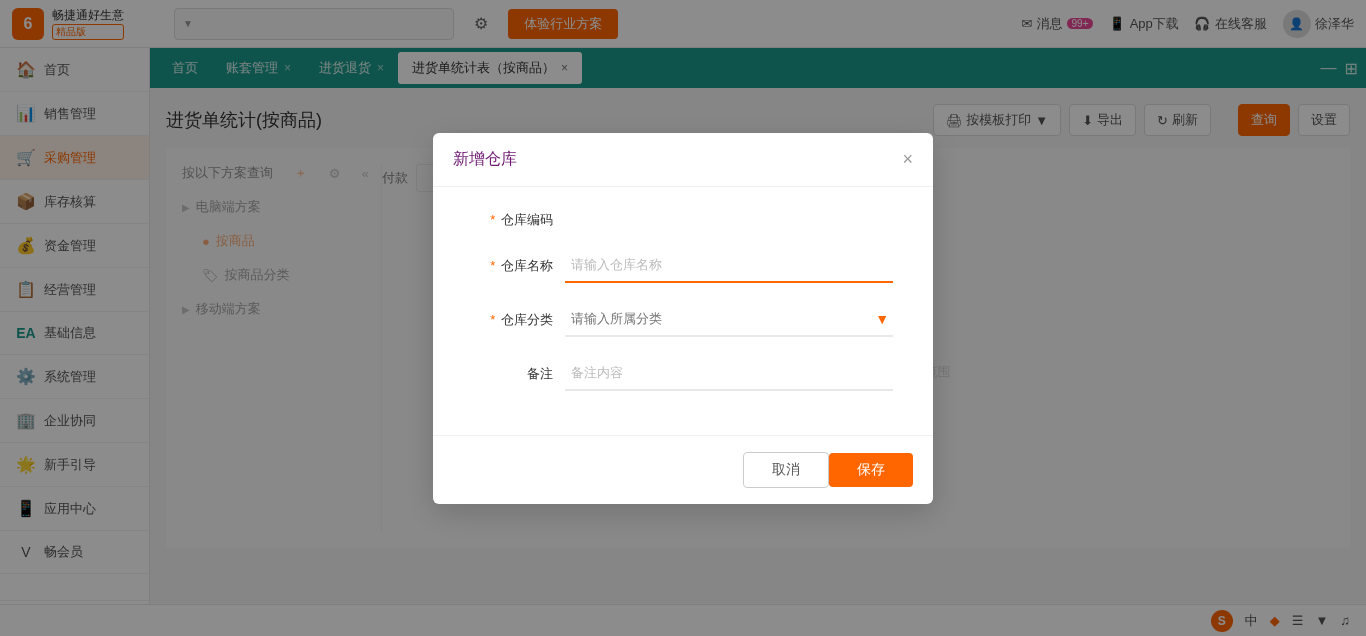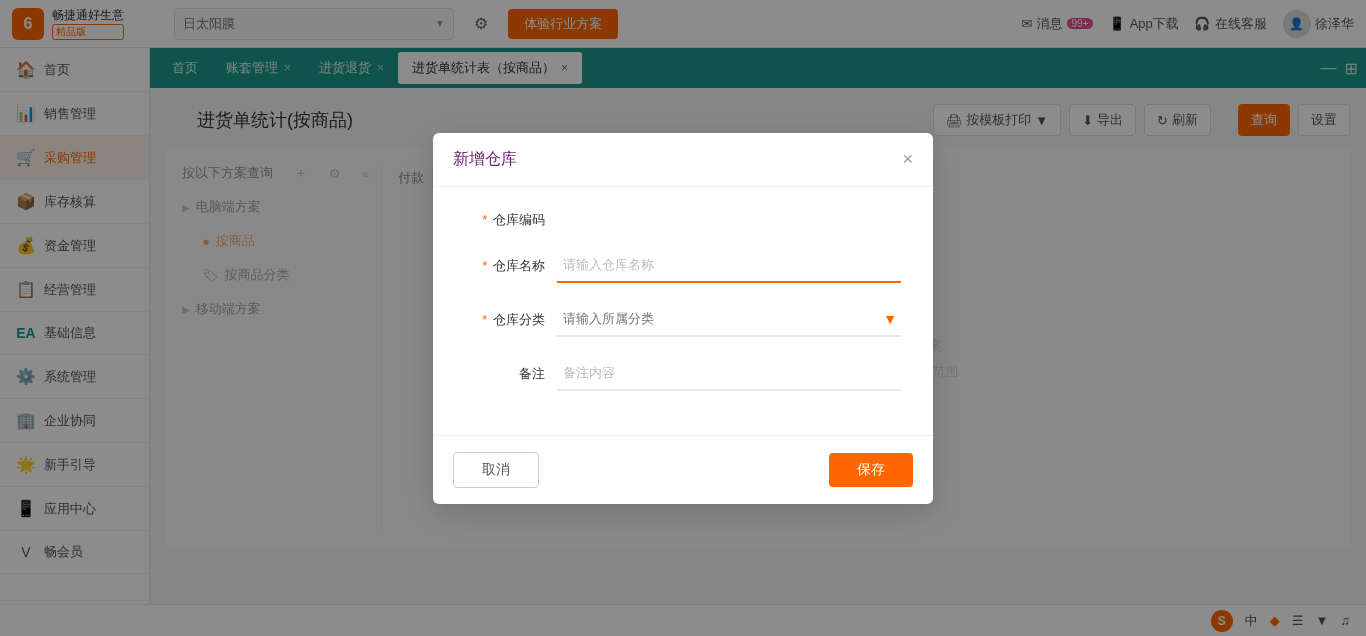--- a/index.html
+++ b/index.html
@@ -159,41 +159,41 @@
       overflow: auto;
       padding: 16px;
     }
 
     .page-header {
       display: flex;
       align-items: center;
       justify-content: space-between;
       margin-bottom: 12px;
     }
-    .page-title { font-size: 18px; color: #333; font-weight: 500; margin-left: 31px; }
+    .page-title { font-size: 18px; color: #333; font-weight: 500; }
     .page-actions { display: flex; align-items: center; gap: 8px; }
     .action-btn {
       display: flex; align-items: center; gap: 4px;
       padding: 6px 12px;
       border: 1px solid #ddd;
       border-radius: 4px;
       background: #fff;
       color: #555;
       font-size: 13px;
       cursor: pointer;
     }
     .action-btn.primary { background: #f60; color: #fff; border-color: #f60; margin-left: 19px; }
 
     .content-body {
       background: #fff;
       border-radius: 4px;
       min-height: 400px;
       padding: 16px;
       display: flex;
-      gap: 16px;
+      gap: 0;
       opacity: 0.5;
     }
 
     
     .left-panel { width: 200px; border-right: 1px solid #eee; padding-right: 12px; }
     .panel-header { font-size: 13px; color: #333; margin-bottom: 8px; display: flex; align-items: center; justify-content: space-between; }
     .panel-item { padding: 8px 0; font-size: 13px; color: #555; display: flex; align-items: center; gap: 6px; }
     .panel-item.selected { color: #f60; font-weight: 500; }
     .panel-sub { padding-left: 20px; }
     .expand-arrow { color: #999; font-size: 10px; }
@@ -221,21 +221,21 @@
     }
     .modal-header {
       padding: 16px 20px;
       border-bottom: 1px solid #f0f0f0;
       display: flex;
       align-items: center;
       justify-content: space-between;
     }
     .modal-title { font-size: 16px; color: #701a75; font-weight: 500; }
     .modal-close { cursor: pointer; color: #999; font-size: 18px; }
-    .modal-body { padding: 24px 32px; }
+    .modal-body { padding: 24px 40px; }
     .form-row {
       display: flex;
       align-items: center;
       margin-bottom: 20px;
     }
     .form-label {
       width: 80px;
       text-align: right;
       margin-right: 12px;
       font-size: 13px;
@@ -273,21 +273,21 @@
       background: transparent;
       appearance: none;
       padding: 0 6px;
     }
     .select-arrow { color: #f60; font-size: 14px; position: absolute; right: 4px; }
     .modal-footer {
       padding: 16px 20px;
       border-top: 1px solid #f0f0f0;
       display: flex;
       align-items: center;
-      justify-content: space-between;
+      justify-content: flex-end;
     }
     .btn-cancel {
       padding: 8px 28px;
       border: 1px solid #ccc;
       border-radius: 4px;
       background: #fff;
       color: #555;
       font-size: 14px;
       cursor: pointer;
     }
@@ -322,21 +322,20 @@
 <div class="top-header">
   <div class="logo-area">
     <div class="logo-icon">6</div>
     <div>
       <div style="font-size:12px;color:#333;">畅捷通好生意</div>
       <div class="logo-badge">精品版</div>
     </div>
   </div>
 
   <div class="header-search">
-    <input type="text" placeholder="日太阳膜" style="">
     <span class="arrow">▼</span>
   </div>
 
   <span class="header-gear">⚙</span>
 
   <button class="try-btn">体验行业方案</button>
 
   <div class="header-right">
     <div class="header-right-item">
       <span>✉</span>

